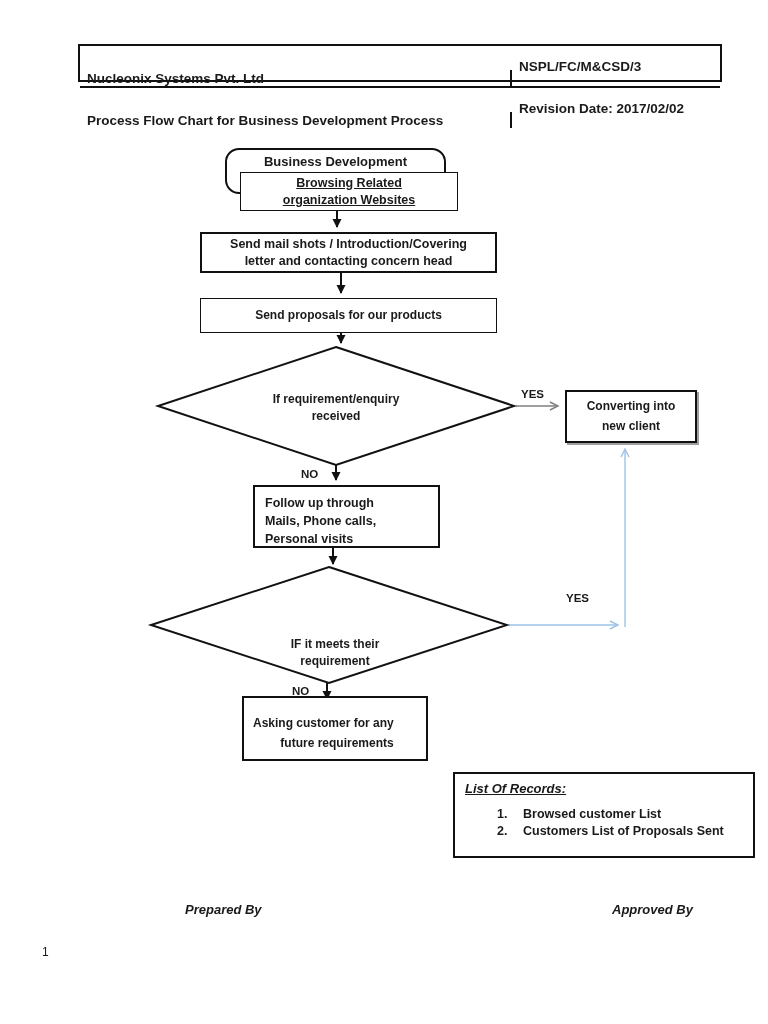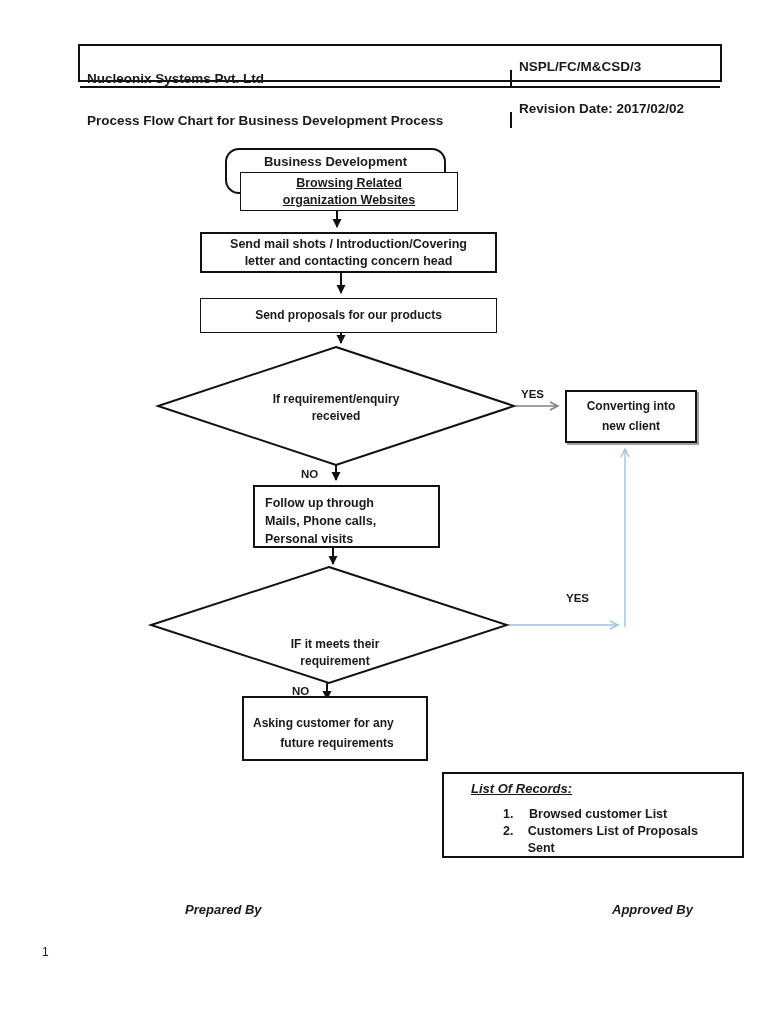--- a/index.html
+++ b/index.html
@@ -96,24 +96,24 @@
 
   .branch-label {
     position: absolute;
     font-weight: bold;
     font-size: 11.5px;
   }
 
   
   .records {
     position: absolute;
-    left: 442px; top: 772px; width: 302px; height: 86px;
+    left: 453px; top: 772px; width: 302px; height: 86px;
     border: 2px solid #111;
     background: #fff;
-    padding: 7px 27px;
+    padding: 7px 10px;
   }
   .records-heading {
     font-weight: bold;
     font-style: italic;
     text-decoration: underline;
     font-size: 13px;
   }
   .records-list { margin-top: 10px; }
   .record-row {
     display: flex;

